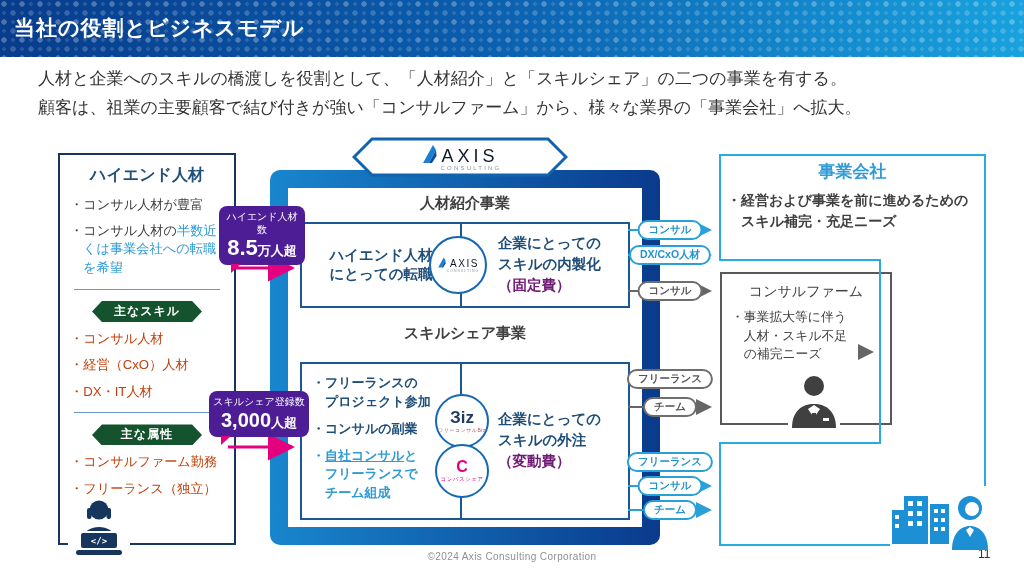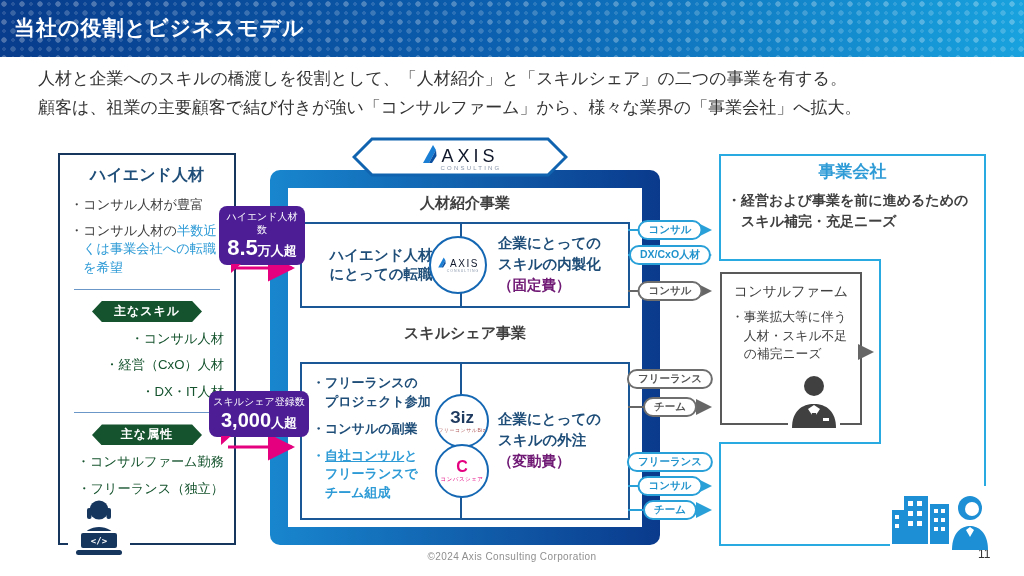--- a/index.html
+++ b/index.html
@@ -24,21 +24,21 @@
   
   .leftpanel{left:58px;top:153px;width:178px;height:392px;border:2px solid #17365D;
              box-sizing:border-box;background:#fff;z-index:2;padding:8px 10px;}
   .lp-title{margin:2px 0 10px;text-align:center;font-size:16px;font-weight:bold;color:#1F4E79;}
   .lp-b{margin:7px 0;font-size:13.2px;line-height:1.42;color:#3f3f3f;}
   .hl{color:#2E9BD6;}
   .lp-hr{border:none;border-top:1px solid #6A96C8;margin:11px 4px;}
   .lp-badge{width:110px;height:21px;margin:2px auto 8px;background:#14532d;color:#fff;
             font-size:12px;font-weight:bold;line-height:21px;text-align:center;letter-spacing:1px;
             clip-path:polygon(9% 0,91% 0,100% 50%,91% 100%,9% 100%,0 50%);}
-  .lp-item{margin:8px 0;font-size:13.2px;color:#14532d;line-height:1.4;text-align:right;}
+  .lp-item{margin:8px 0;font-size:13.2px;color:#c2410c;line-height:1.4;}
 
   
   .pinkbadge{background:#4c1d95;border-radius:8px;color:#fff;text-align:center;z-index:6;
              padding:4px 4px 5px;box-sizing:border-box;}
   .pinkbadge:after{content:"";position:absolute;left:12px;bottom:-8px;width:0;height:0;
              border-top:9px solid #E4007F;border-right:10px solid transparent;}
   .pb-label{font-size:10px;line-height:13px;}
   .pb-value{font-size:22px;font-weight:bold;line-height:24px;}
   .pb-unit{font-size:13px;font-weight:bold;}
 
@@ -83,21 +83,21 @@
   .capsule{transform:translate(-50%,-50%);background:#fff;border-radius:10px;z-index:6;
            font-size:10.5px;font-weight:bold;padding:1px 9px;white-space:nowrap;}
   .cap-cyan{border:2px solid #29A0D8;color:#2193CC;}
   .cap-gray{border:2px solid #6E6E6E;color:#555;}
 
   
   .rp-title{left:720px;top:160px;width:265px;text-align:center;font-size:17px;font-weight:bold;
             color:#2E9BD6;z-index:2;}
   .rp-bullet{left:727px;top:190px;width:258px;font-size:14px;color:#404040;line-height:1.5;
             font-weight:700;z-index:2;}
-  .firmbox{left:720px;top:272px;width:142px;height:153px;border:2px solid #595959;background:#fff;
+  .firmbox{left:720px;top:272px;width:172px;height:153px;border:2px solid #595959;background:#fff;
             box-sizing:border-box;z-index:2;}
   .firm-title{margin:9px 0 0;text-align:center;font-size:14px;color:#404040;font-weight:500;}
   .firm-bullet{margin:7px 0 0 9px;font-size:12.8px;color:#404040;line-height:1.45;}
 
   
   .iconwrap{z-index:7;background:#fff;}
 
   
   .copyright{left:0;top:551px;width:1024px;text-align:center;font-size:10px;color:#8F8F8F;
              letter-spacing:.4px;z-index:4;}

